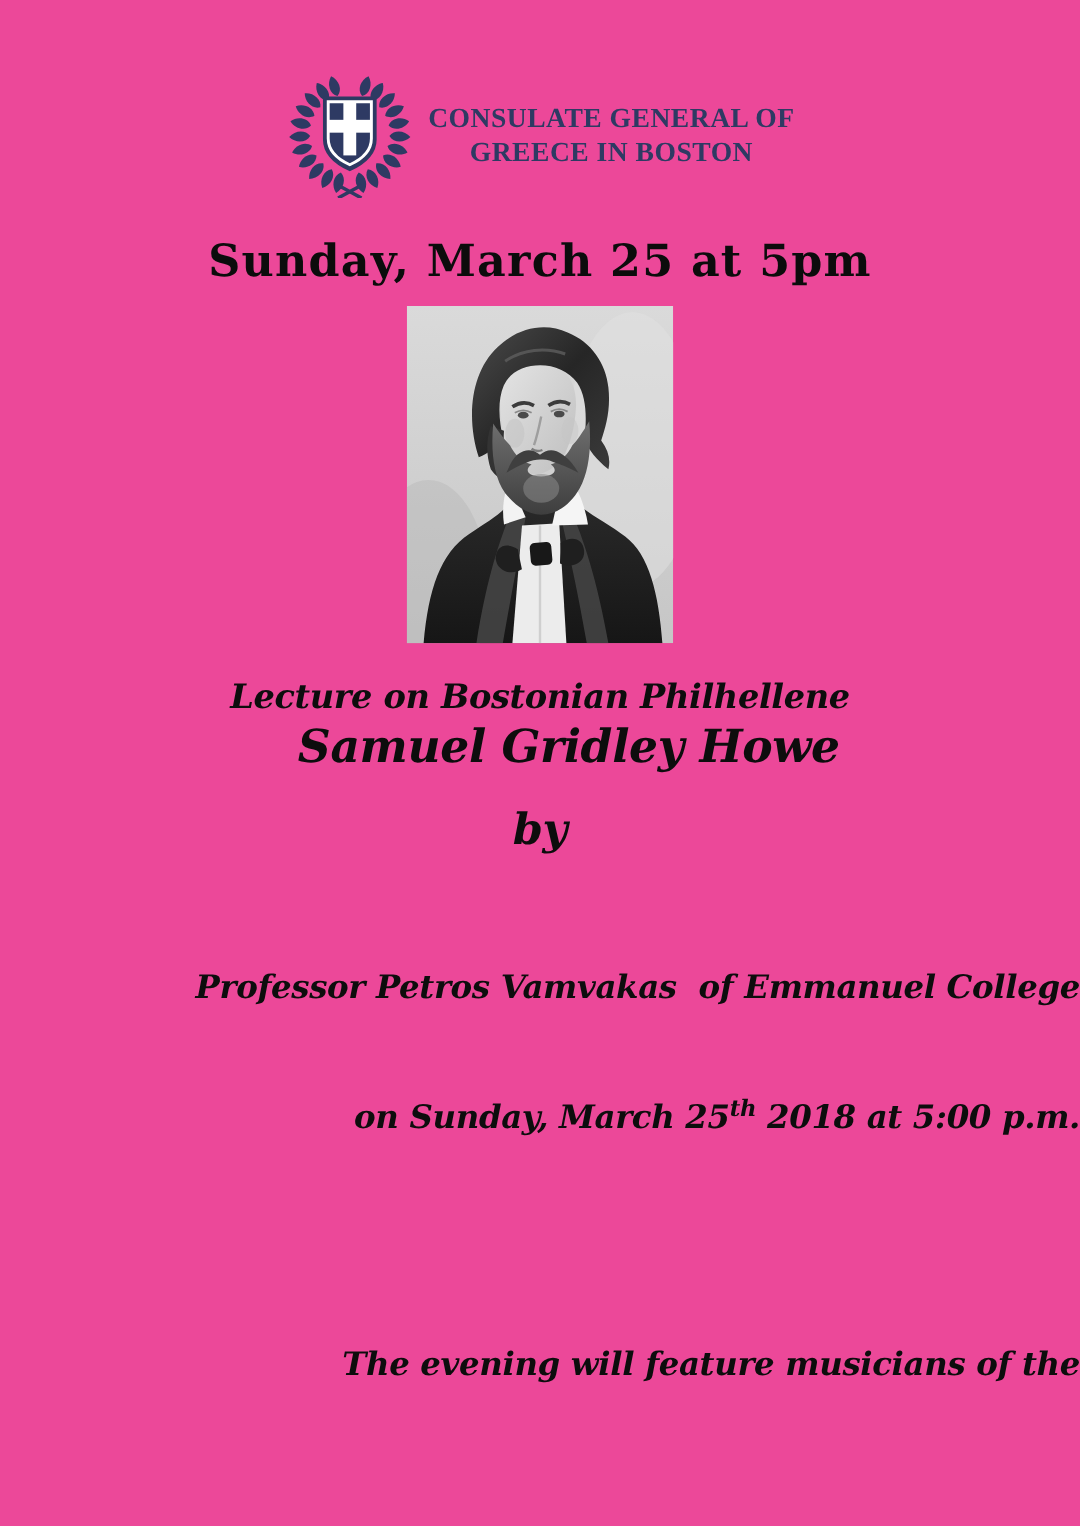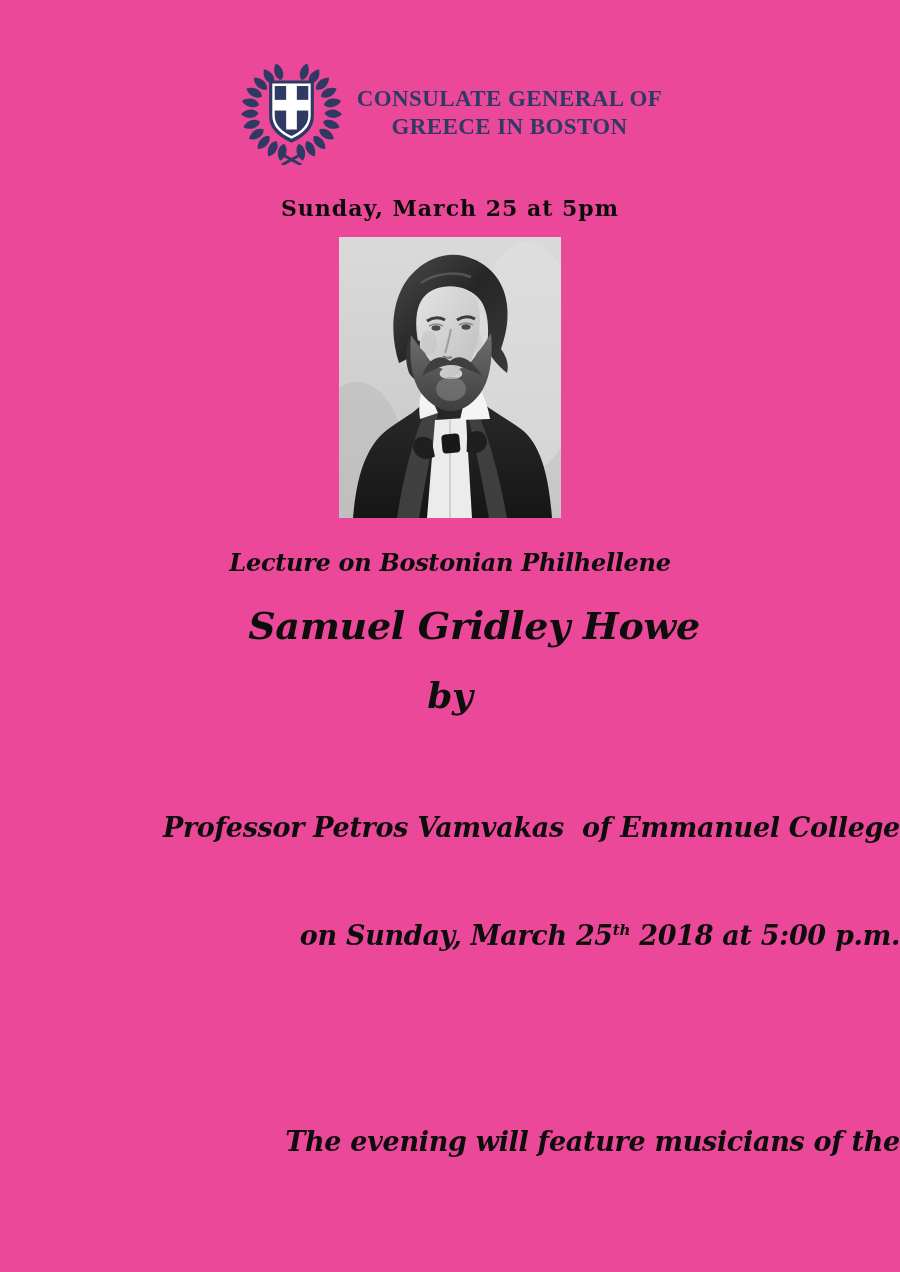--- a/index.html
+++ b/index.html
@@ -28,46 +28,46 @@
     font-size:23px;
     line-height:28px;
     letter-spacing:0.4px;
   }
   
   .datetime{
     margin:30px 0 0 0;
     text-align:center;
     font-family:"DejaVu Serif", serif;
     font-weight:bold;
-    font-size:22px;
+    font-size:37px;
     letter-spacing:1px;
     color:#0c0c0c;
   }
   
   .portrait-wrap{
     margin-top:16px;
     display:flex;
     justify-content:center;
   }
   
   .script{
     font-family:"DejaVu Serif", serif;
     font-style:italic;
     font-weight:bold;
     color:#0d0d0d;
     text-align:center;
     white-space:pre-wrap;
     letter-spacing:-0.3px;
   }
-  .lecture-intro{margin-top:28px;font-size:24px;line-height:34px;}
-  .subject-name{margin-top:22px;font-size:38px;line-height:48px;padding-left:48px;}
+  .lecture-intro{margin-top:28px;font-size:28px;line-height:34px;}
+  .subject-name{font-size:38px;line-height:48px;padding-left:48px;}
   .by-label{margin-top:28px;font-size:36px;line-height:34px;}
   .script-block{margin-top:26px;font-size:27px;line-height:36px;text-align:right;}
   .script-block .sup{
-    font-size:15px;
+    font-size:19px;
     vertical-align:super;
     line-height:0;
   }
 </style>
 </head>
 <body>
 
 <div class="page">
 
   <div class="logo-row">

